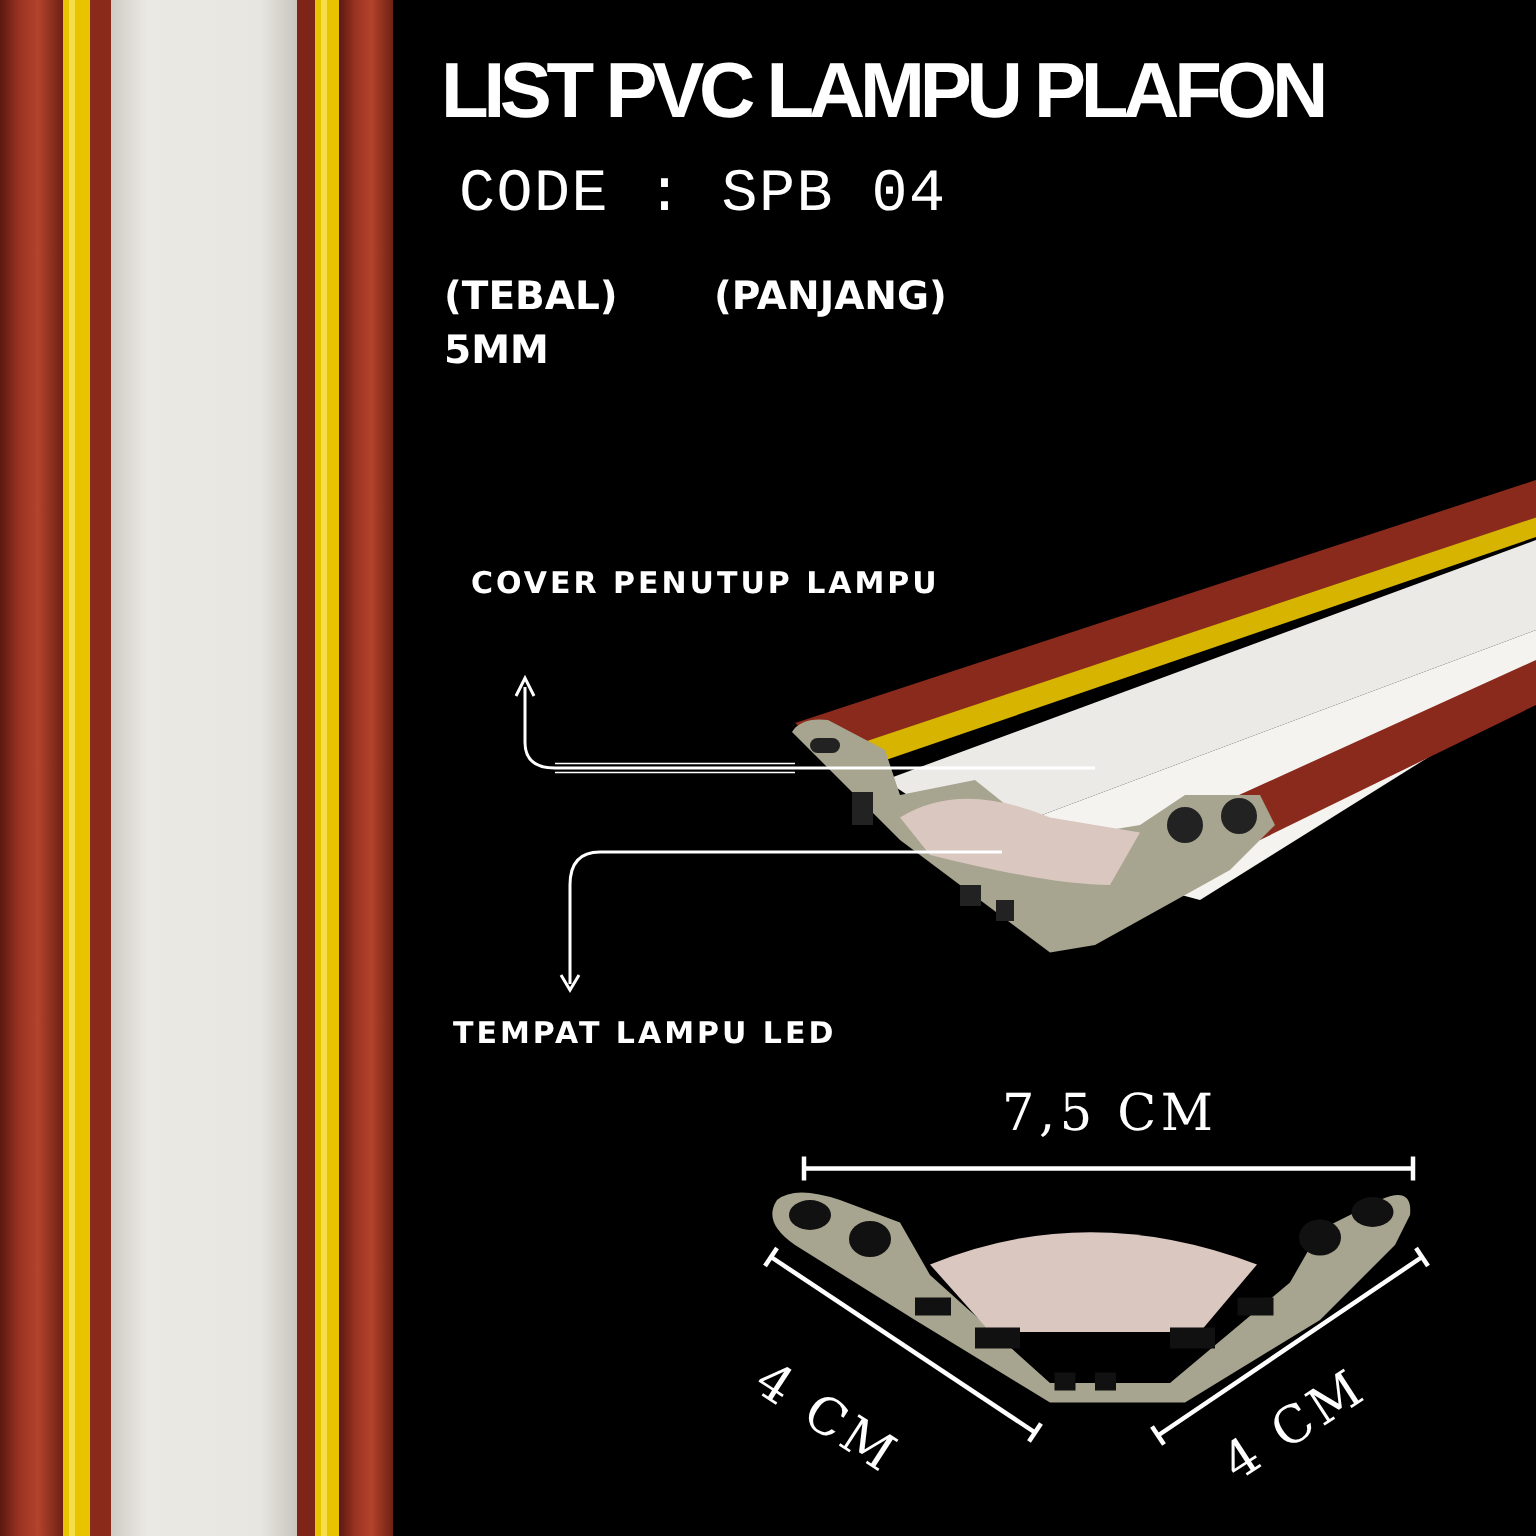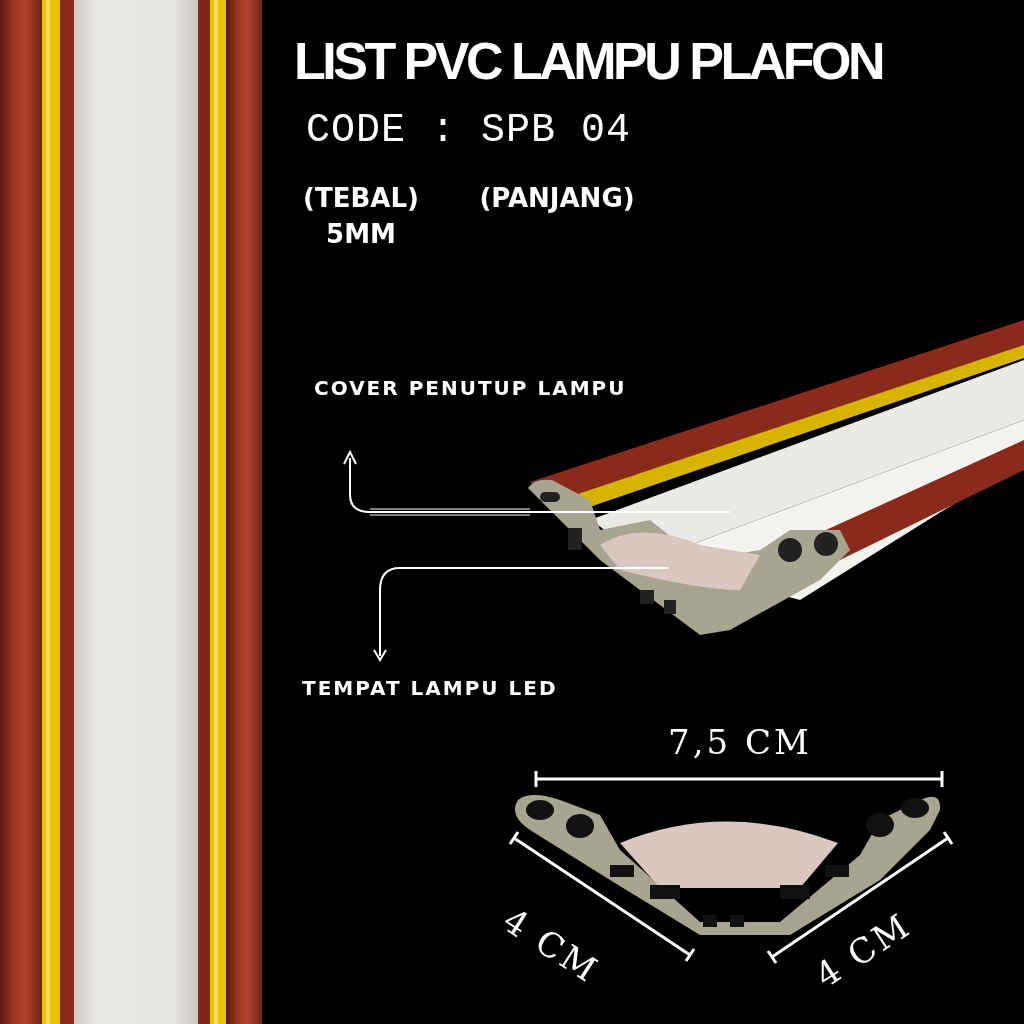--- a/index.html
+++ b/index.html
@@ -1,22 +1,22 @@
 <!DOCTYPE html>
 <html><head>
 <meta charset="utf-8">
 <style>
   html,body{margin:0;padding:0;background:#000;}
   body{width:1024px;height:1024px;position:relative;overflow:hidden;font-family:"DejaVu Sans",sans-serif;color:#fff;}
   .strip{position:absolute;top:0;left:0;width:268px;height:1024px;}
   .title{position:absolute;left:294px;top:26px;font-family:"Liberation Sans",sans-serif;font-weight:bold;font-size:52px;letter-spacing:-3.5px;line-height:70px;white-space:nowrap;}
   .code{position:absolute;left:306px;top:108px;font-family:"Liberation Mono",monospace;font-size:40px;letter-spacing:1px;line-height:46px;white-space:nowrap;}
-  .spec{position:absolute;top:180px;text-align:center;font-weight:bold;font-size:26px;line-height:36px;}
+  .spec{position:absolute;top:180px;text-align:left;font-weight:bold;font-size:26px;line-height:36px;}
   .spec.a{left:296px;width:130px;}
-  .spec.b{left:464px;width:186px;}
+  .spec.b{left:476px;width:186px;}
   .label{position:absolute;font-weight:bold;font-size:20px;letter-spacing:2px;white-space:nowrap;}
   .lbl-cover{left:284px;top:376px;margin-left:30px;}
   .lbl-led{left:302px;top:676px;}
   .dim{position:absolute;font-family:"DejaVu Serif",serif;font-size:34px;letter-spacing:3px;white-space:nowrap;}
   .dim-w{left:668px;top:722px;}
   .dim-l{left:518px;top:900px;transform:rotate(33deg);transform-origin:left top;}
   .dim-r{left:808px;top:962px;transform:rotate(-33deg);transform-origin:left top;}
   svg{position:absolute;left:0;top:0;}
 </style>
 </head>

